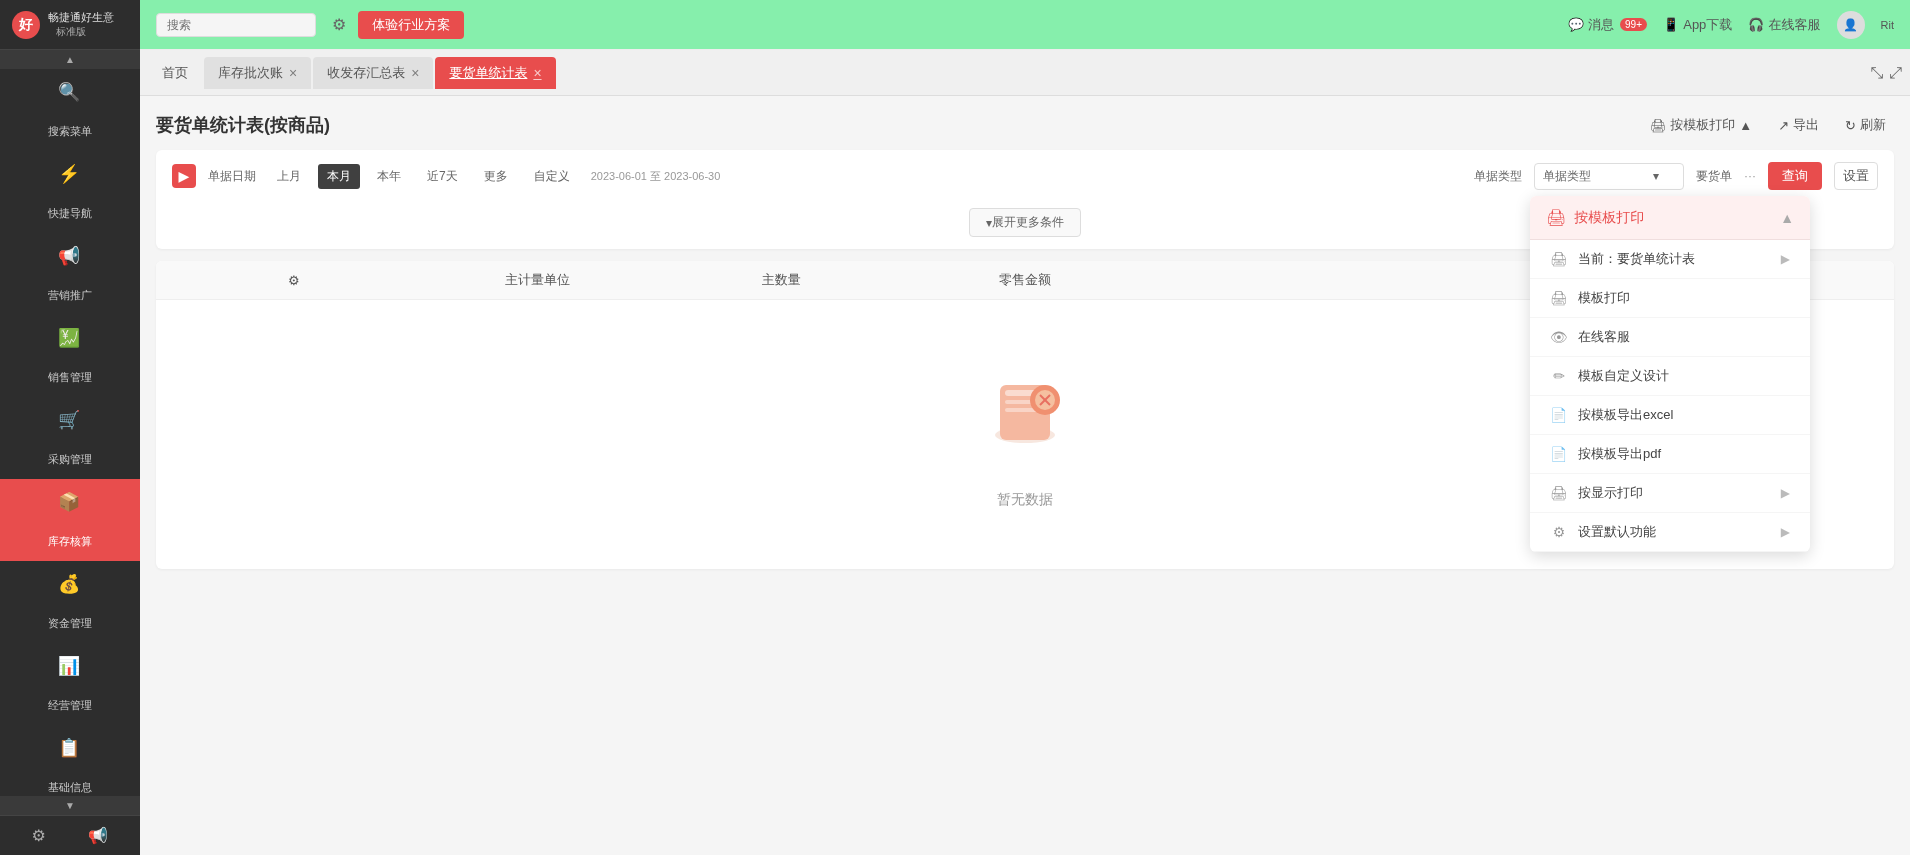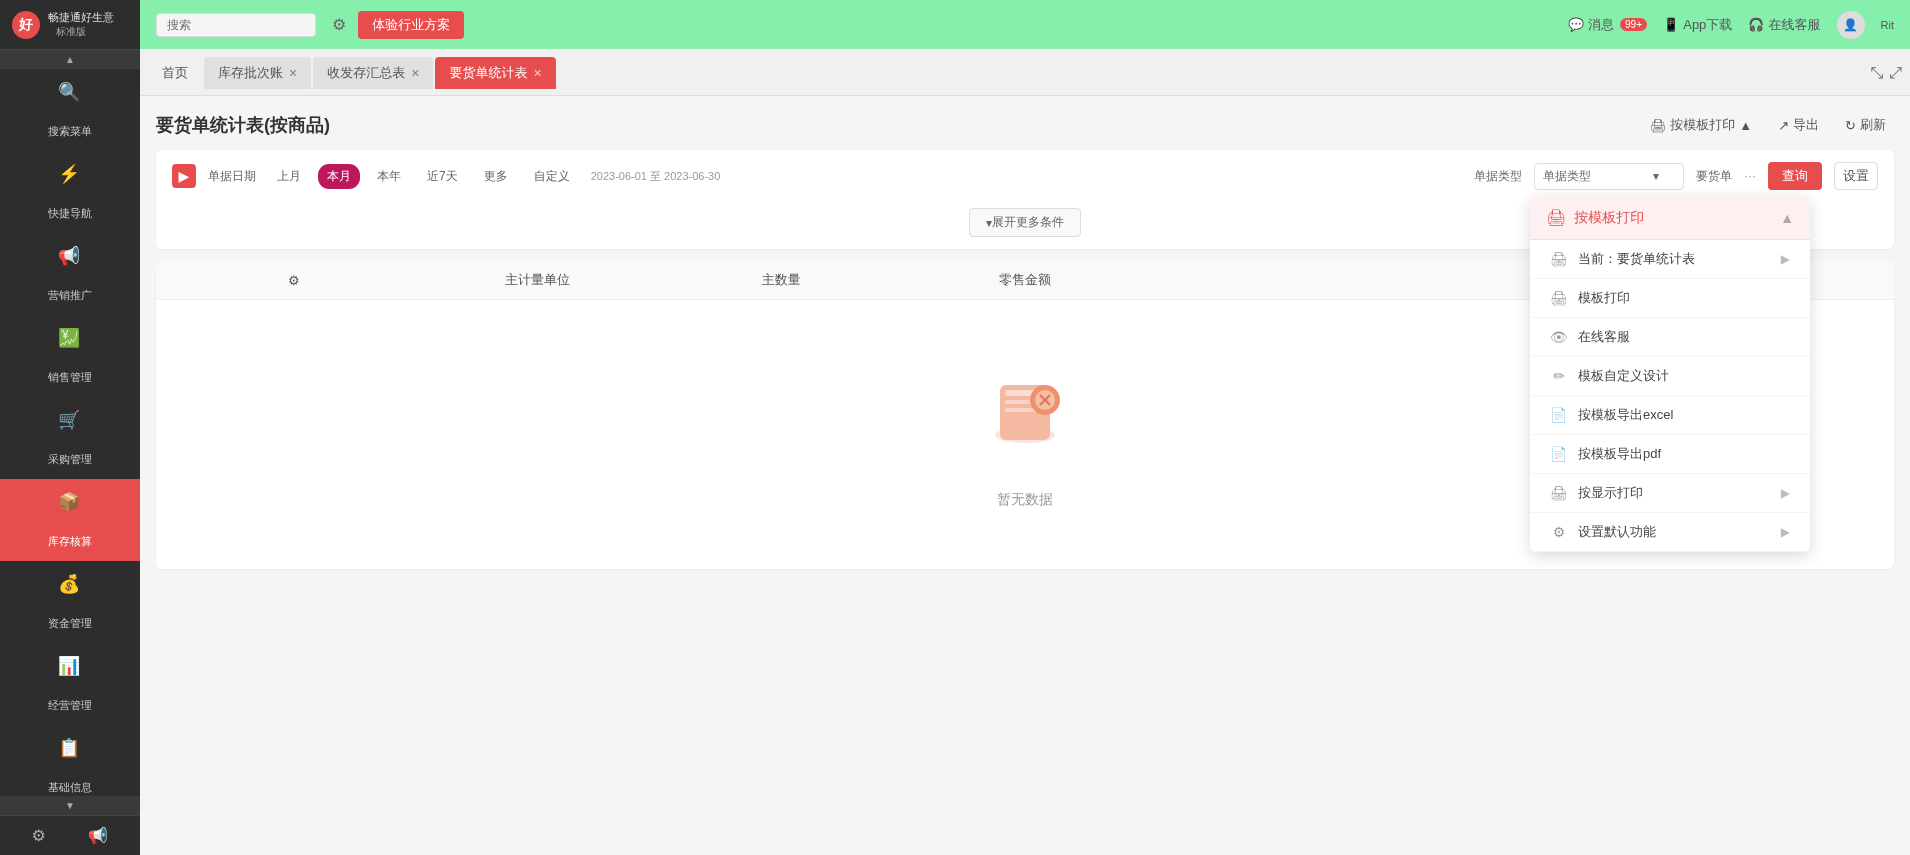--- a/index.html
+++ b/index.html
@@ -153,20 +153,21 @@
       font-size: 13px;
       cursor: pointer;
       background: #e0e0e0;
       color: #555;
       gap: 6px;
       height: 32px;
     }
     .tab.active {
       background: #e84d4d;
       color: white;
+      text-decoration: underline;
     }
     .tab-close { font-size: 14px; cursor: pointer; opacity: 0.7; }
     .tab-home {
       background: transparent;
       color: #555;
     }
     .tab-expand { margin-left: auto; display: flex; gap: 6px; }
     .tab-expand-btn { background: none; border: none; cursor: pointer; font-size: 16px; color: #666; }
 
     
@@ -245,23 +246,22 @@
     .date-btn {
       padding: 3px 8px;
       border-radius: 3px;
       cursor: pointer;
       font-size: 12px;
       border: 1px solid transparent;
       background: none;
       color: #666;
     }
     .date-btn.active {
-      background: #be185d;
+      background: #404040;
       color: white;
-      border-radius: 11px;
     }
     .date-range { font-size: 11px; color: #999; }
     .select-box {
       border: 1px solid #ddd;
       border-radius: 4px;
       padding: 4px 24px 4px 8px;
       font-size: 12px;
       color: #666;
       background: #fff;
       cursor: pointer;

